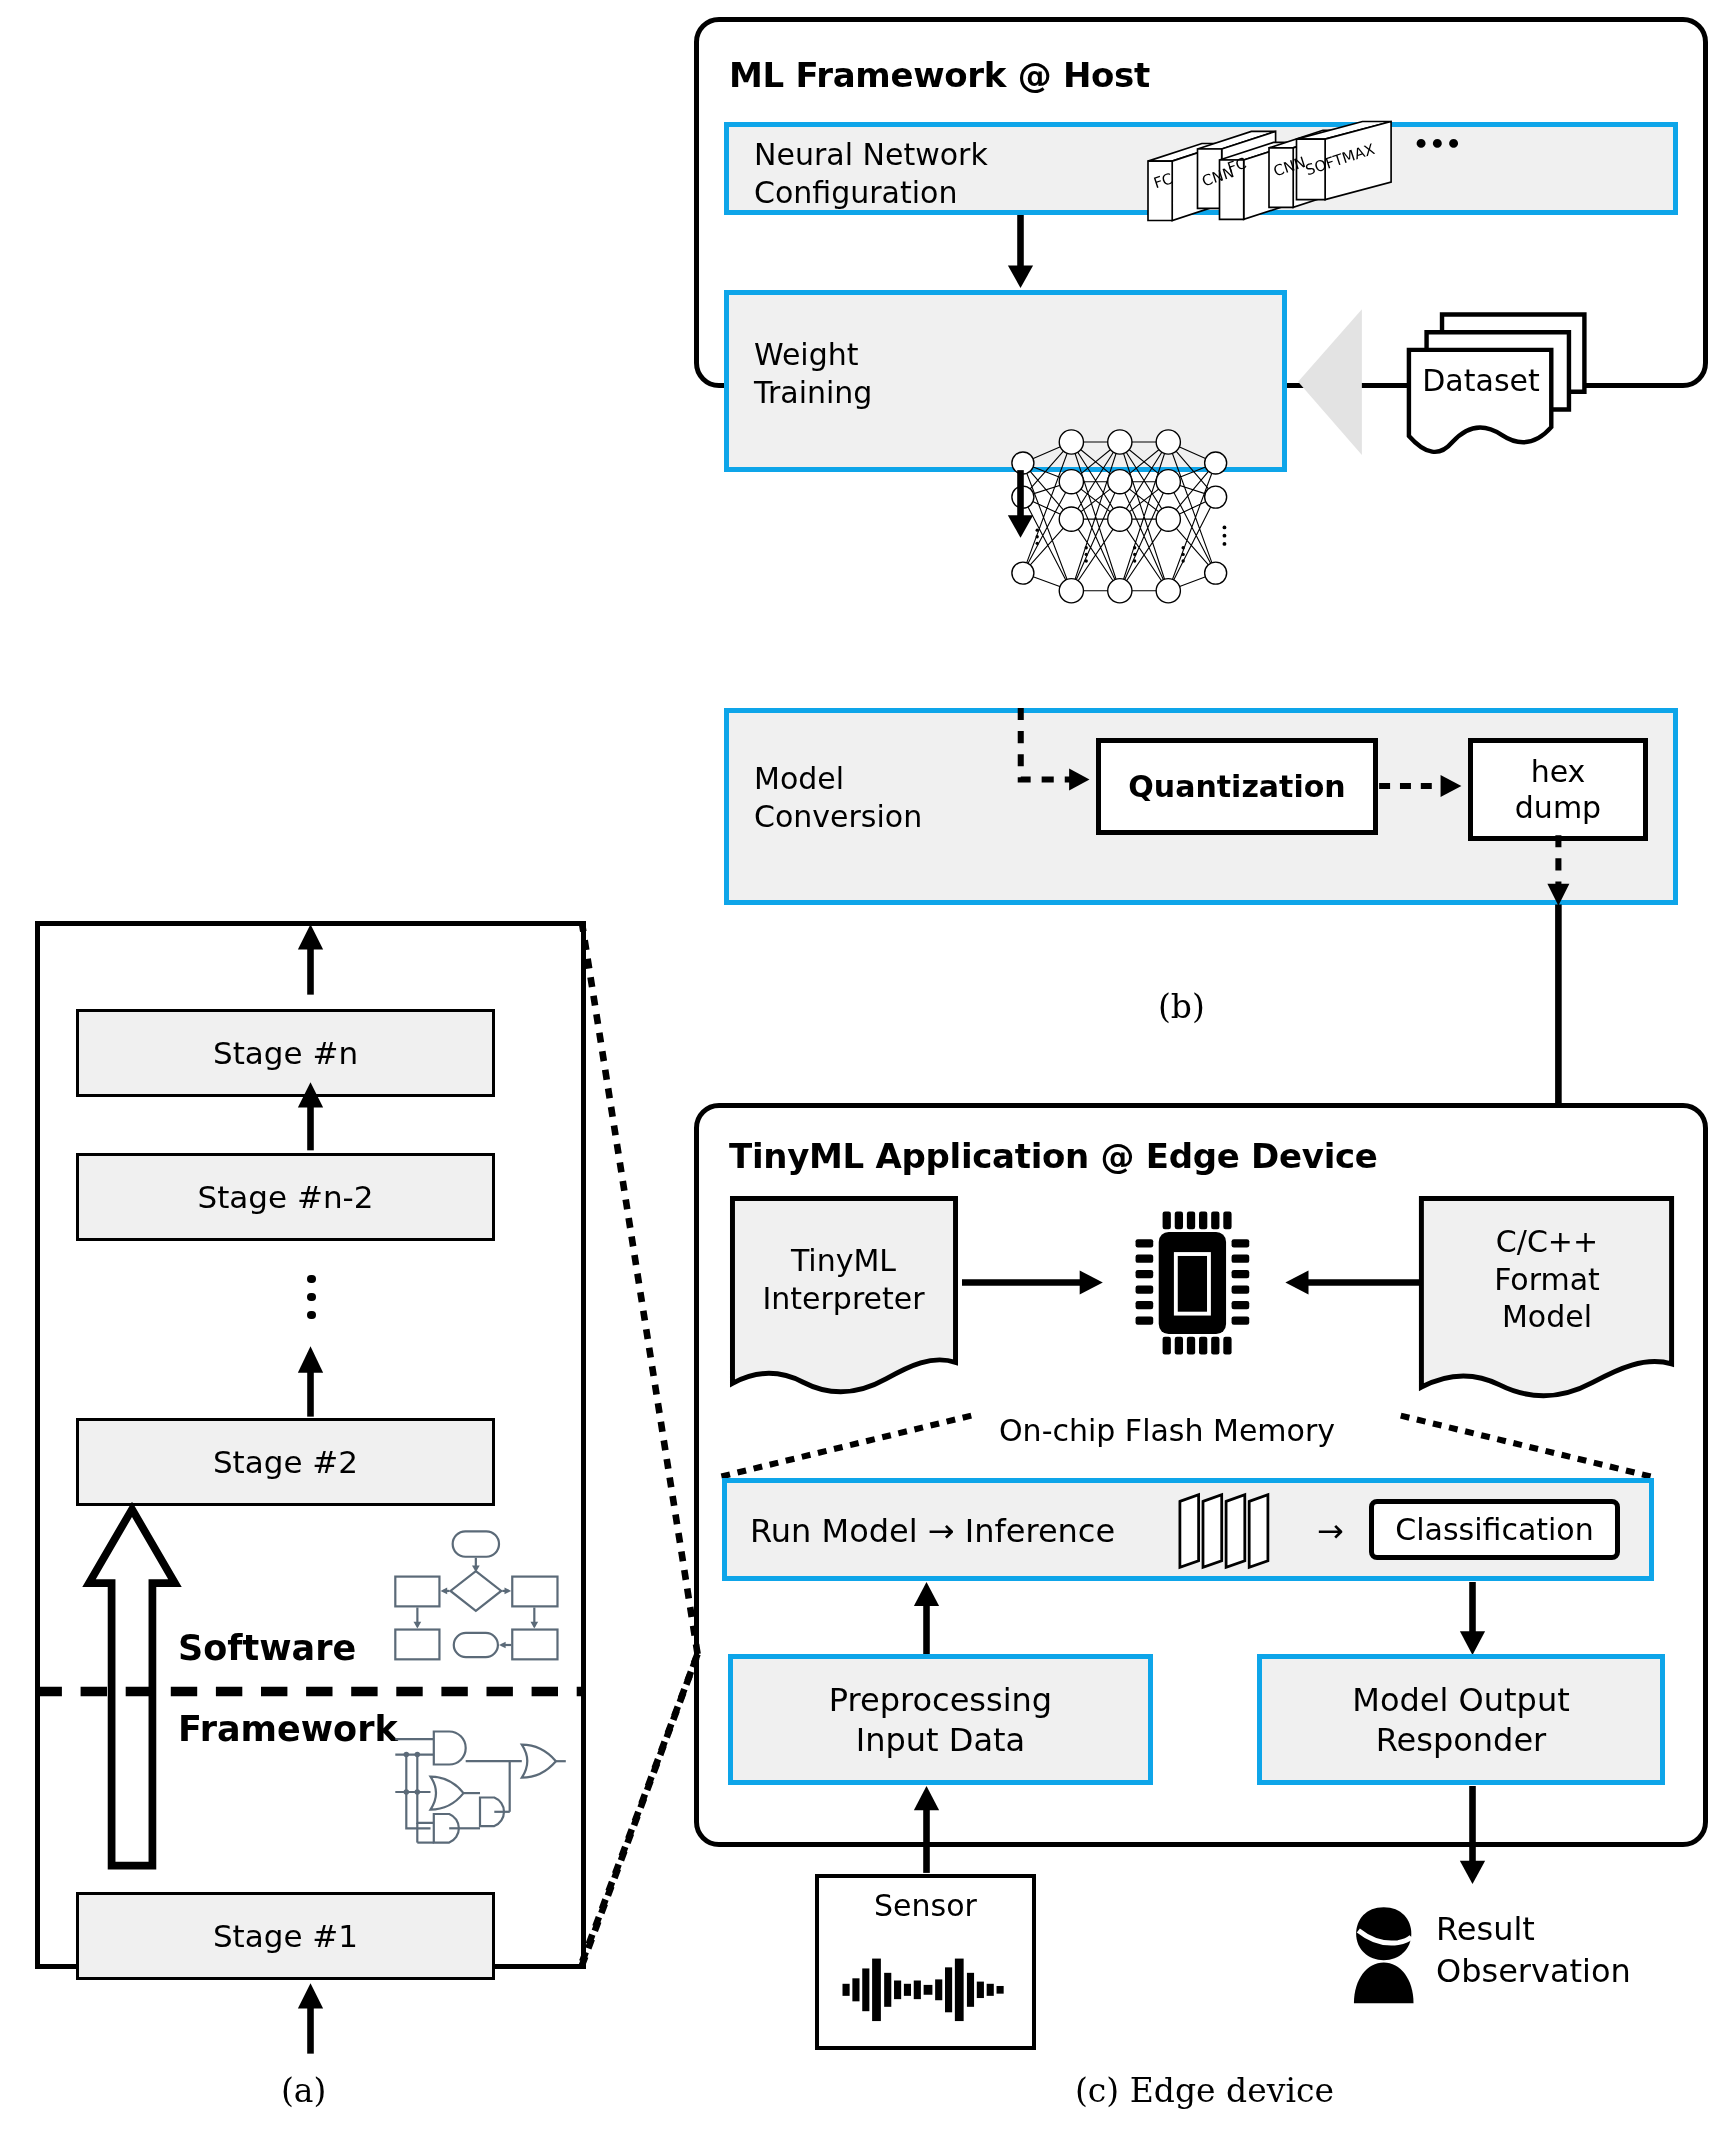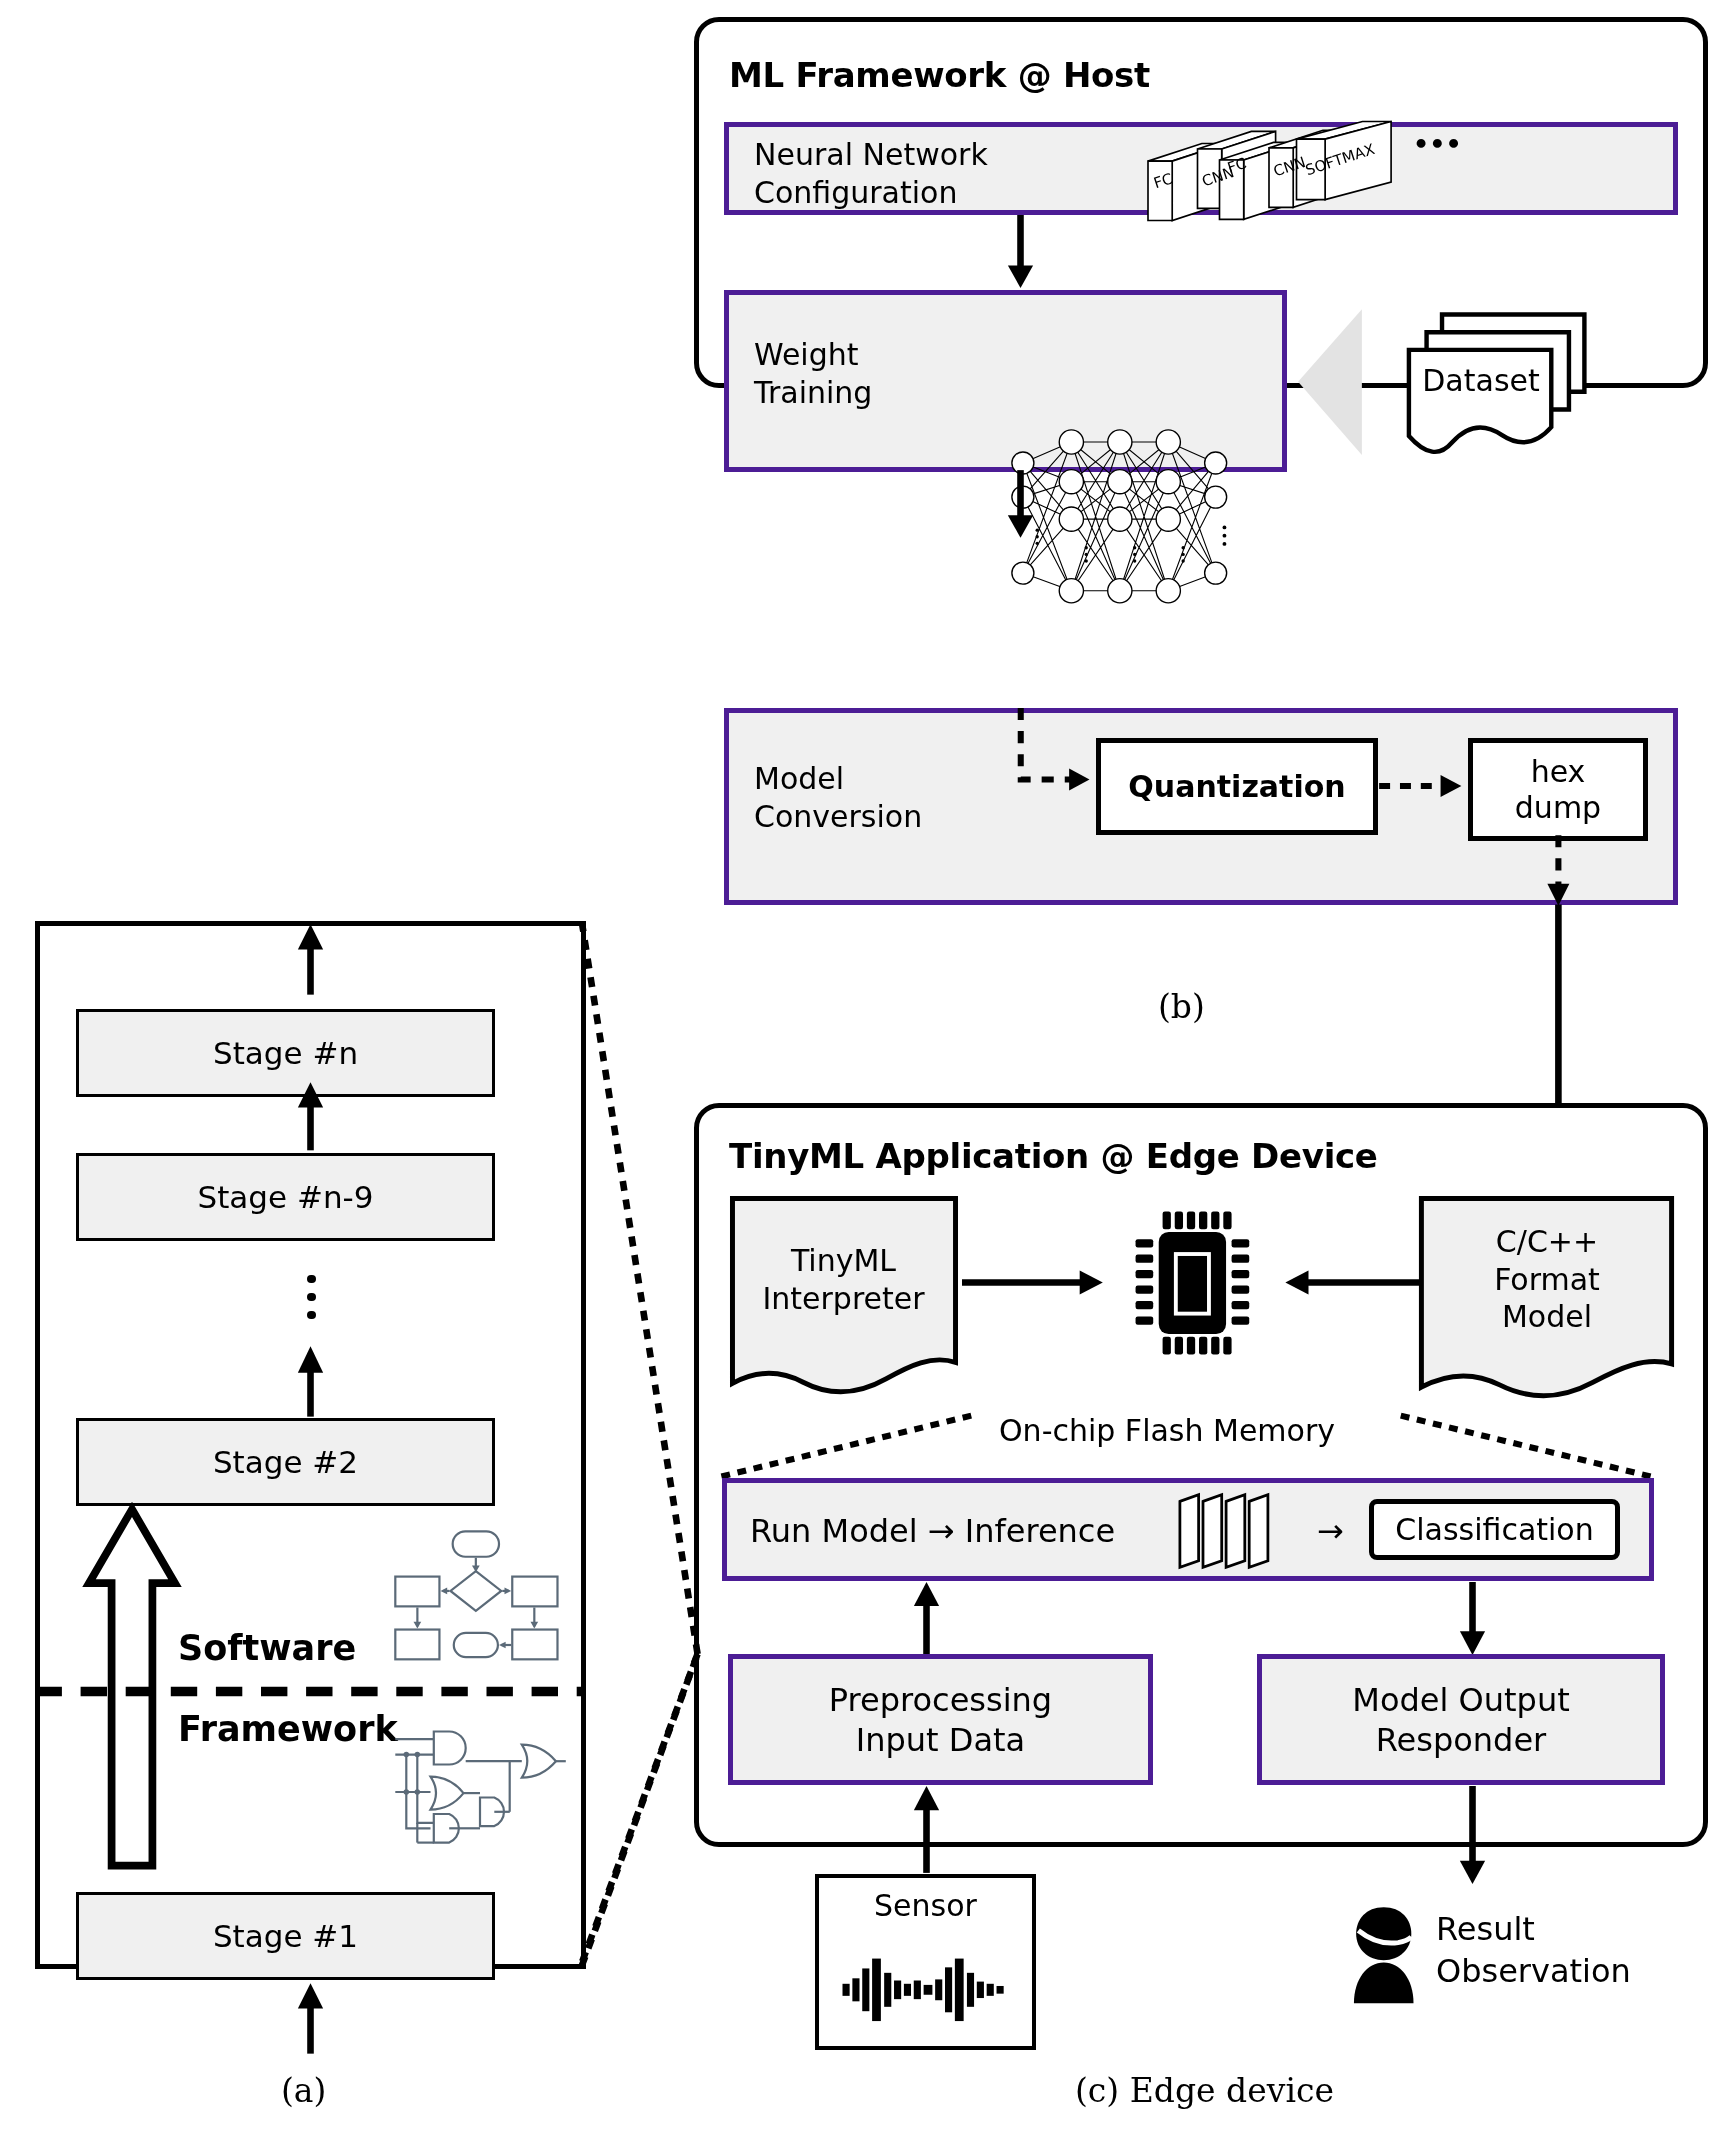--- a/index.html
+++ b/index.html
@@ -2,21 +2,21 @@
 <html style="font-size:8.8px"><head>
 <meta charset="utf-8">
 <style>
   html,body{margin:0;padding:0;background:#ffffff;}
   body{width:1735px;height:2129px;position:relative;overflow:hidden;
        font-family:"DejaVu Sans","Liberation Sans",sans-serif;color:#000;}
   .abs{position:absolute;}
   .panel{position:absolute;border:5px solid #000;border-radius:25px;background:#fff;box-sizing:border-box;}
   .panel-sq{position:absolute;border:5px solid #000;background:#fff;box-sizing:border-box;}
   .ptitle{position:absolute;font-weight:bold;font-size:34px;letter-spacing:-0.3px;white-space:nowrap;}
-  .gbox{position:absolute;background:#f0f0f0;border:5px solid #4c1d95;box-sizing:border-box;}
+  .gbox{position:absolute;background:#f0f0f0;border:5px solid #0ea5e9;box-sizing:border-box;}
   .wbox{position:absolute;background:#ffffff;border:5px solid #000;box-sizing:border-box;}
   .lbl{position:absolute;font-size:30px;line-height:1.25;white-space:pre-line;}
   .ctr{display:flex;align-items:center;justify-content:center;text-align:center;}
   .cap{position:absolute;font-family:"DejaVu Serif","Liberation Serif",serif;font-size:33px;}
   .bold{font-weight:bold;}
   svg{display:block;overflow:visible;}
   .stagebox{position:absolute;background:#f0f0f0;border:3.9px solid #000;box-sizing:border-box;
             display:flex;align-items:center;justify-content:center;font-size:31px;}
   .vdots{position:absolute;display:flex;flex-direction:column;align-items:center;justify-content:space-between;}
   .vdots span{width:8.3px;height:8.3px;border-radius:50%;background:#000;display:block;}
@@ -399,21 +399,21 @@
 </div>
 
 <div class="abs" style="left:294px;top:1082px;">
   <svg width="33" height="69" viewBox="0 0 60 125">
     <line x1="30" y1="124" x2="30" y2="40" stroke="#000" stroke-width="12"></line>
     <polygon points="30,0 7,46 53,46" fill="#000"></polygon>
   </svg>
 </div>
 
 <div class="stagebox" style="left:76px;top:1153px;width:419px;height:88px;">
-  <span>Stage #n-9</span>
+  <span>Stage #n-2</span>
 </div>
 
 <div class="vdots" style="left:307px;top:1275px;width:8.8px;height:44px;">
   <span></span>
     <span></span>
     <span></span>
 </div>
 
 <div class="abs" style="left:294px;top:1346px;">
   <svg width="33" height="72" viewBox="0 0 60 130">

